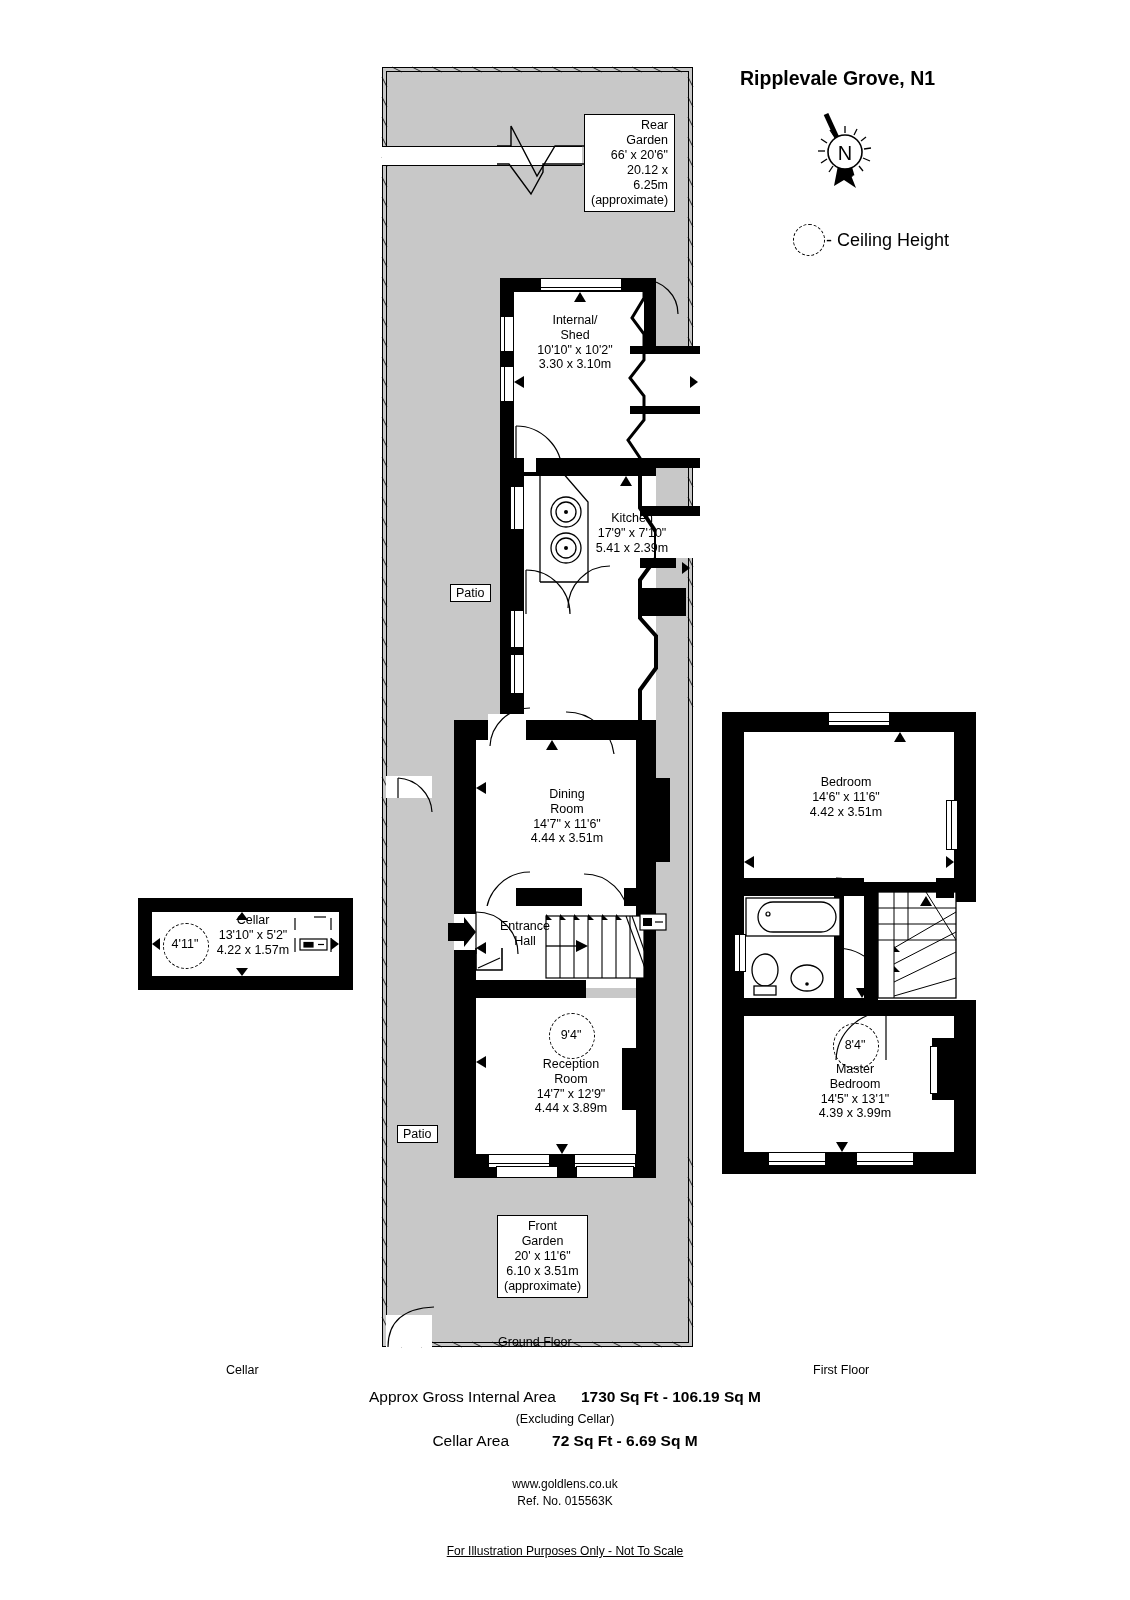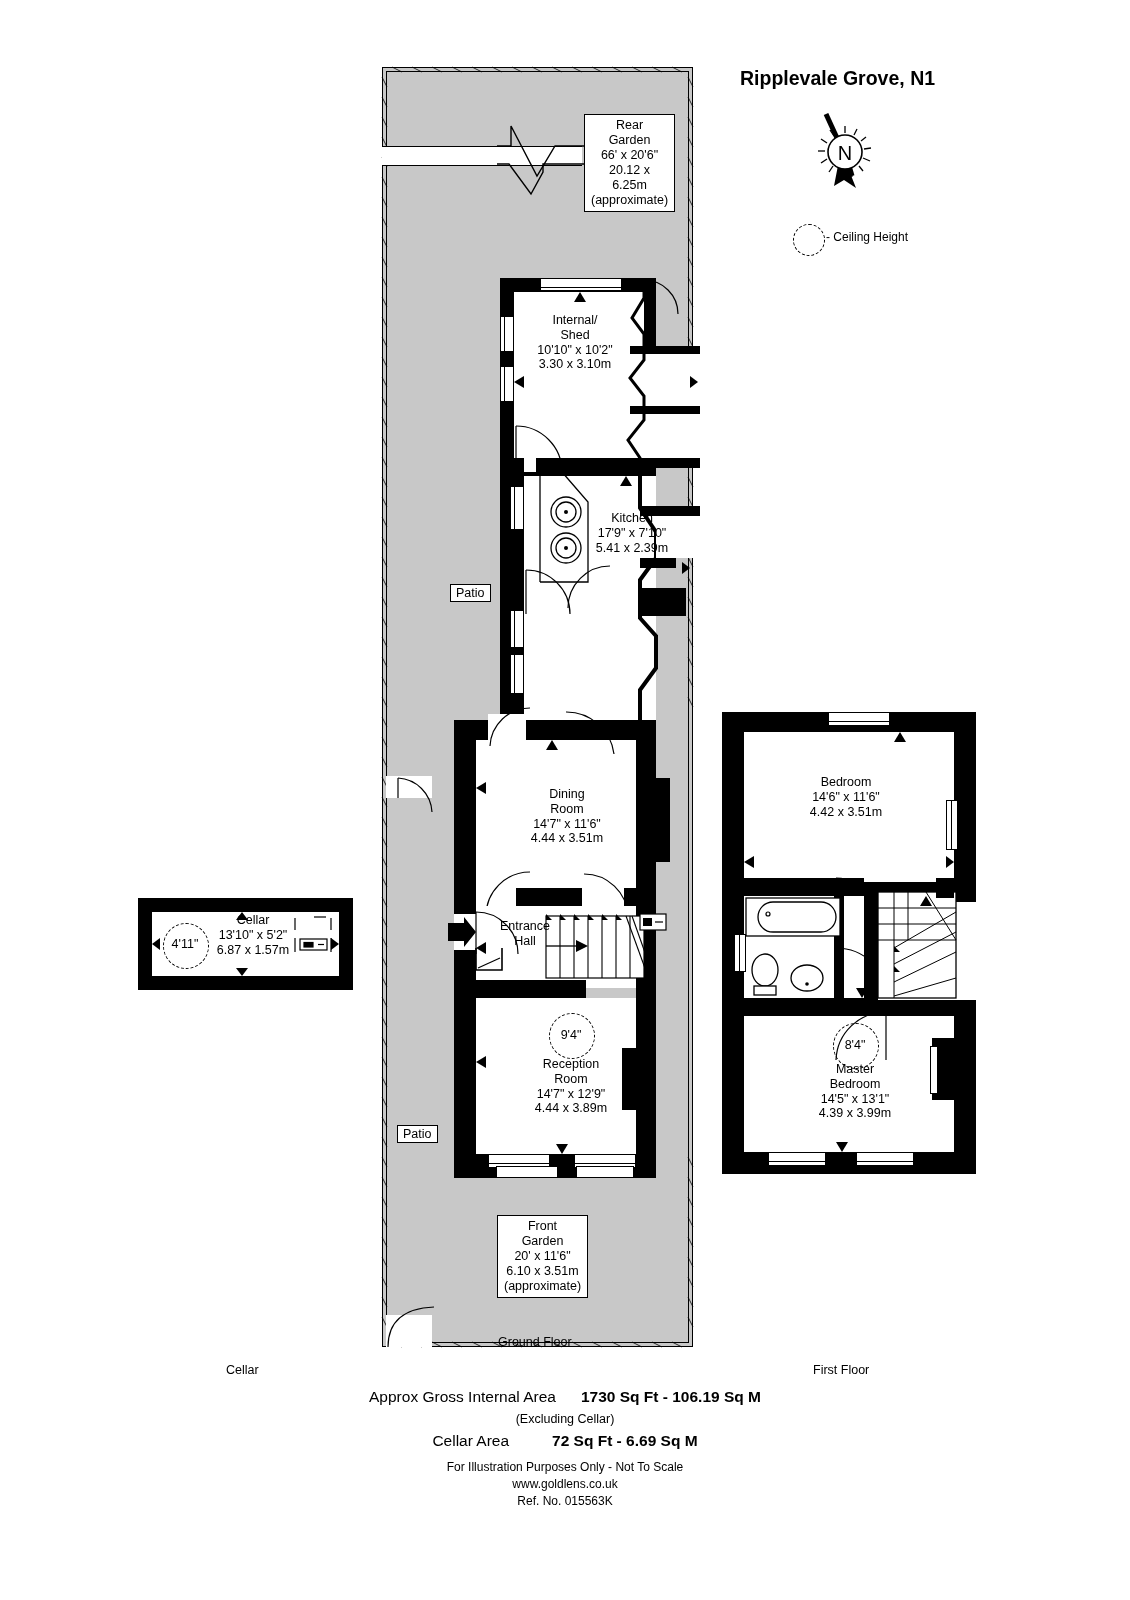--- a/index.html
+++ b/index.html
@@ -26,21 +26,21 @@
   
   .ceil{position:absolute;border:1.6px dashed #000;border-radius:50%;
         width:44px;height:44px;}
   .ceilnum{position:absolute;font-size:12.5px;white-space:nowrap;}
 
   
   #title{position:absolute;left:740px;top:67px;font-size:19.5px;font-weight:bold;}
   #compass{position:absolute;left:800px;top:110px;width:90px;height:95px;}
   #legend-circle{position:absolute;left:793px;top:224px;width:30px;height:30px;
                  border:1.5px dashed #000;border-radius:50%;}
-  #legend-text{position:absolute;left:826px;top:230px;font-size:12px;}
+  #legend-text{position:absolute;left:826px;top:230px;font-size:18px;}
 
   
   .flabel{position:absolute;font-size:12.5px;}
   .ftrow{position:absolute;width:1130px;text-align:center;white-space:nowrap;}
   .f-reg{font-size:15.5px;}
   .f-bold{font-size:15.5px;font-weight:bold;}
   .f-sm{font-size:12px;}
   .f-md{font-size:12.5px;}
 
   svg{display:block;overflow:visible;}
@@ -254,21 +254,21 @@
 </div>
 
 <div class="abs" style="left:386px;top:776px;width:46px;height:22px;background:#fff;"></div>
 <div class="abs" style="left:398px;top:778px;width:36px;height:36px;">
   <svg width="36" height="36">
       <path d="M0 0 A36 36 0 0 1 34 34" fill="none" stroke="#000" stroke-width="1.2"></path>
   <line x1="0" y1="0" x2="0" y2="20" stroke="#000" stroke-width="1.2"></line>
     </svg>
 </div>
 
-<div class="boxlabel" style="left:584px;top:114px;width:91px;">
+<div class="boxlabel" style="left:584px;top:114px;width:91px;text-align:right;">
   <div>Rear</div>
   <div>Garden</div>
   <div>66' x 20'6"</div>
   <div>20.12 x 6.25m</div>
   <div>(approximate)</div>
 </div>
 
 <div class="boxlabel" style="left:497px;top:1215px;width:91px;">
   <div>Front</div>
   <div>Garden</div>
@@ -298,21 +298,21 @@
       <line x1="193" y1="40" x2="193" y2="54"></line>
       <rect x="162" y="41" width="27" height="11" fill="#fff" stroke="#000" stroke-width="1.2"></rect>
       <rect x="166" y="44.5" width="9" height="4.5" fill="#000"></rect>
       <line x1="180" y1="46.5" x2="186" y2="46.5" stroke-width="1.2"></line>
     </g>
   </svg>
 </div>
 <div class="rlabel" style="left:193px;top:913px;width:120px;">
   <div>Cellar</div>
   <div>13'10" x 5'2"</div>
-  <div>6.87 x 1.57m</div>
+  <div>4.22 x 1.57m</div>
 </div>
 <div class="ceil" style="left:163px;top:923px;"></div>
 <div class="ceilnum" style="left:160px;top:937px;width:50px;text-align:center;">4'11"</div>
 
 <div class="abs" style="left:440px;top:258px;width:260px;height:920px;">
 
   <div class="wall" style="left:60px;top:20px;width:156px;height:208px;"></div>
   <div class="room" style="left:74px;top:34px;width:130px;height:180px;"></div>
 
   <div class="win" style="left:100px;top:20px;width:82px;height:13px;"></div>
@@ -696,15 +696,15 @@
   <span class="f-reg">Approx Gross Internal Area</span>
   <span style="display:inline-block;width:16px;"></span>
   <span class="f-bold">1730 Sq Ft  -  106.19 Sq M</span>
 </div>
 <div class="ftrow f-md" style="top:1412px;">(Excluding Cellar)</div>
 <div class="ftrow" style="top:1432px;">
   <span class="f-reg">Cellar Area</span>
   <span style="display:inline-block;width:34px;"></span>
   <span class="f-bold">72 Sq Ft  -  6.69 Sq M</span>
 </div>
-<div class="ftrow f-sm" style="top:1460px;">For Illustration Purposes Only - Not To Scale</div>
+<div class="ftrow f-sm" style="top:1544px;text-decoration:underline;">For Illustration Purposes Only - Not To Scale</div>
 <div class="ftrow f-sm" style="top:1477px;">www.goldlens.co.uk</div>
 <div class="ftrow f-sm" style="top:1494px;">Ref. No. 015563K</div>
 
 </body></html>

